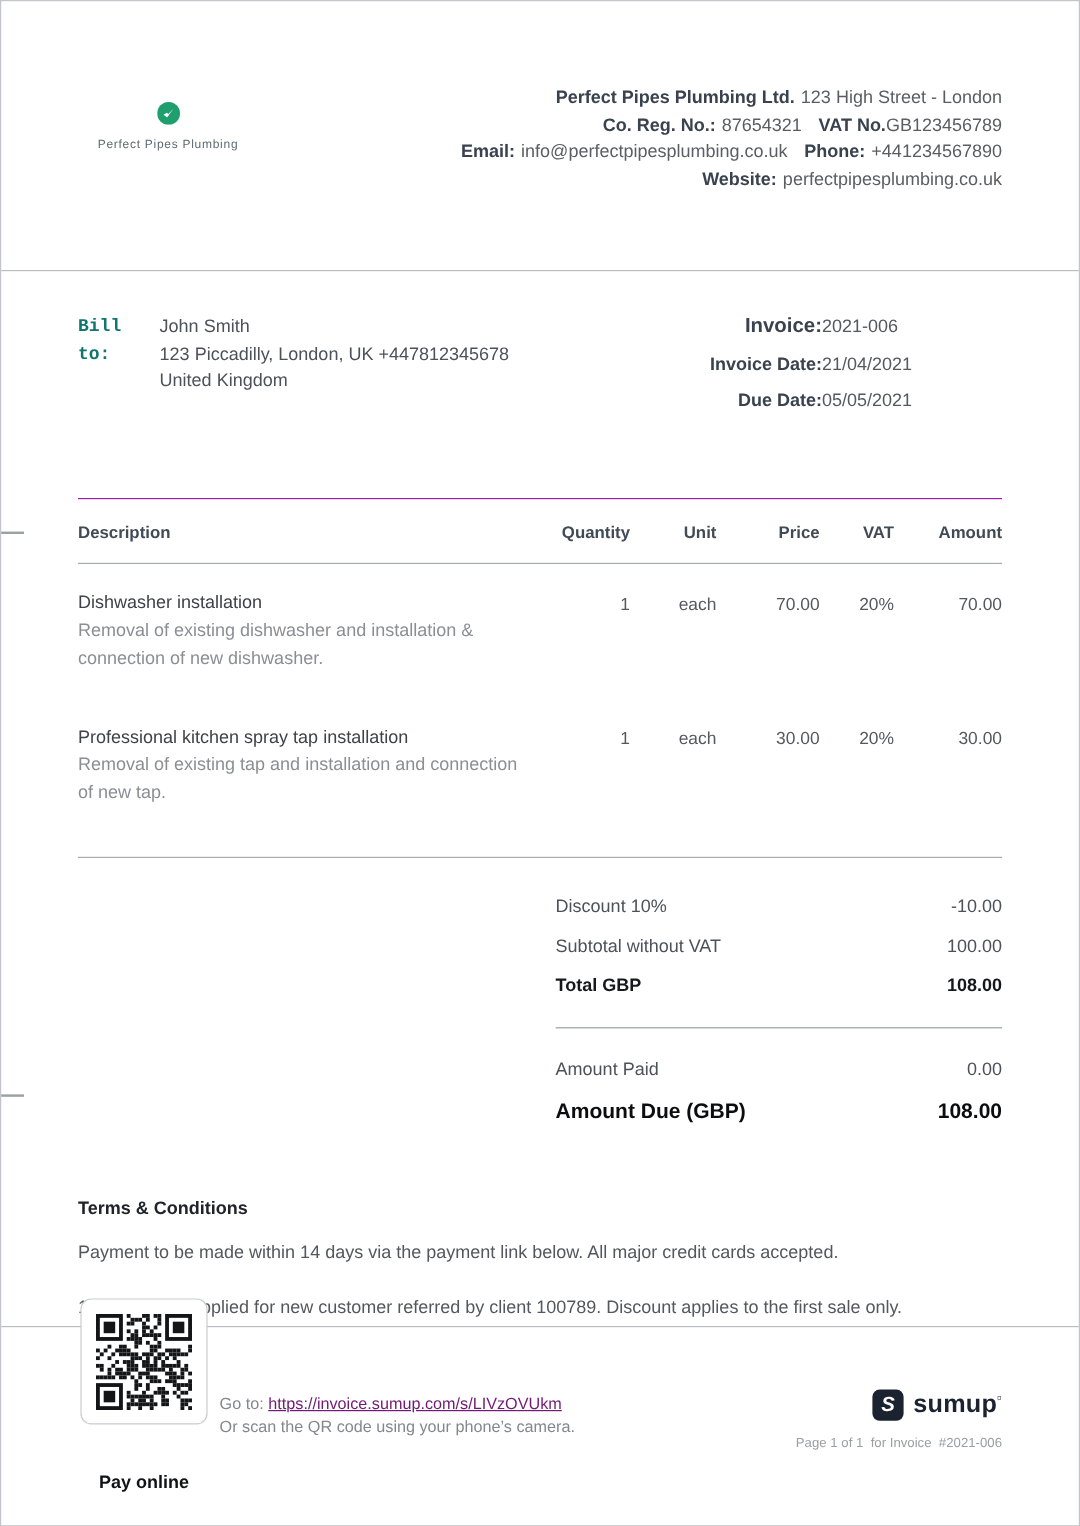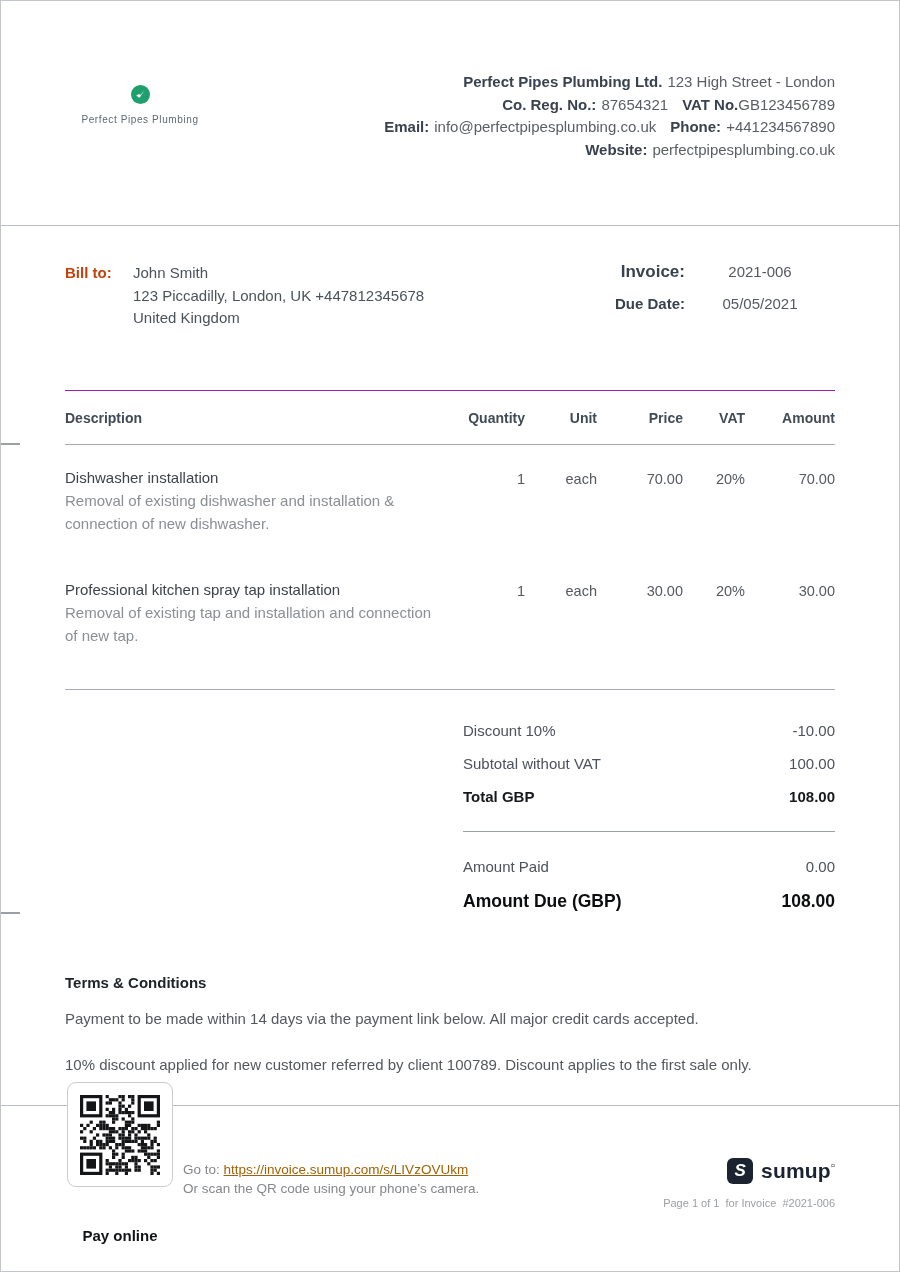--- a/index.html
+++ b/index.html
@@ -43,36 +43,36 @@
   .company-info .b { font-weight: bold; color: #39424e; }
   .sp { margin-left: 5px; }
   .gap { margin-left: 14px; }
   
   .bill-meta {
     display: flex;
     justify-content: space-between;
     padding: 36px 64px 0 64px;
   }
   .bill-to { display: flex; font-size: 15px; line-height: 22.5px; }
-  .bill-to-label { font-weight: bold; color: #c2410c; width: 68px; }
+  .bill-to-label { font-weight: bold; color: #0f766e; width: 68px; font-family: Liberation Mono, monospace; }
   .bill-address { color: #4c525a; }
   .invoice-meta { width: 380px; }
   .meta-row {
     display: flex;
     justify-content: flex-end;
     align-items: baseline;
     margin-bottom: 13px;
   }
   .meta-label {
     font-weight: bold; color: #39424e;
     font-size: 15px; text-align: right;
   }
   .meta-row.big .meta-label { font-size: 17px; }
   .meta-value {
-    width: 150px; text-align: center;
+    width: 150px; text-align: left;
     font-size: 15px; color: #55595f;
   }
   
   .items {
     margin: 60px 64px 0 64px;
   }
   .items-grid {
     display: grid;
     grid-template-columns: 1fr 78px 72px 86px 62px 90px;
   }
@@ -136,21 +136,21 @@
     position: absolute; left: 66px; top: 1226px; width: 106px;
     text-align: center;
     font-size: 15px; font-weight: bold; color: #111417;
     z-index: 2;
   }
   .link-block {
     position: absolute; left: 182px; top: 1159px;
     font-size: 13.5px; line-height: 19px; color: #85878a;
     z-index: 2;
   }
-  .pay-link { color: #a16207; text-decoration: underline; }
+  .pay-link { color: #701a75; text-decoration: underline; }
   .sumup-brand {
     position: absolute; right: 64px; top: 1157px;
     display: flex; align-items: center; gap: 8px;
     z-index: 2;
   }
   .sumup-square {
     width: 26px; height: 26px;
     background: #1c2330; border-radius: 6px;
     display: flex; align-items: center; justify-content: center;
     color: #ffffff; font-weight: bold; font-size: 17px;
@@ -217,20 +217,24 @@
       <div class="bill-address">
         <div>John Smith</div>
         <div>123 Piccadilly, London, UK +447812345678</div>
         <div>United Kingdom</div>
       </div>
     </div>
     <div class="invoice-meta">
       <div class="meta-row big">
         <span class="meta-label">Invoice:</span>
         <span class="meta-value">2021-006</span>
+      </div>
+      <div class="meta-row">
+        <span class="meta-label">Invoice Date:</span>
+        <span class="meta-value">21/04/2021</span>
       </div>
       <div class="meta-row">
         <span class="meta-label">Due Date:</span>
         <span class="meta-value">05/05/2021</span>
       </div>
     </div>
   </section>
 
   <section class="items">
     <div class="items-grid thead">

